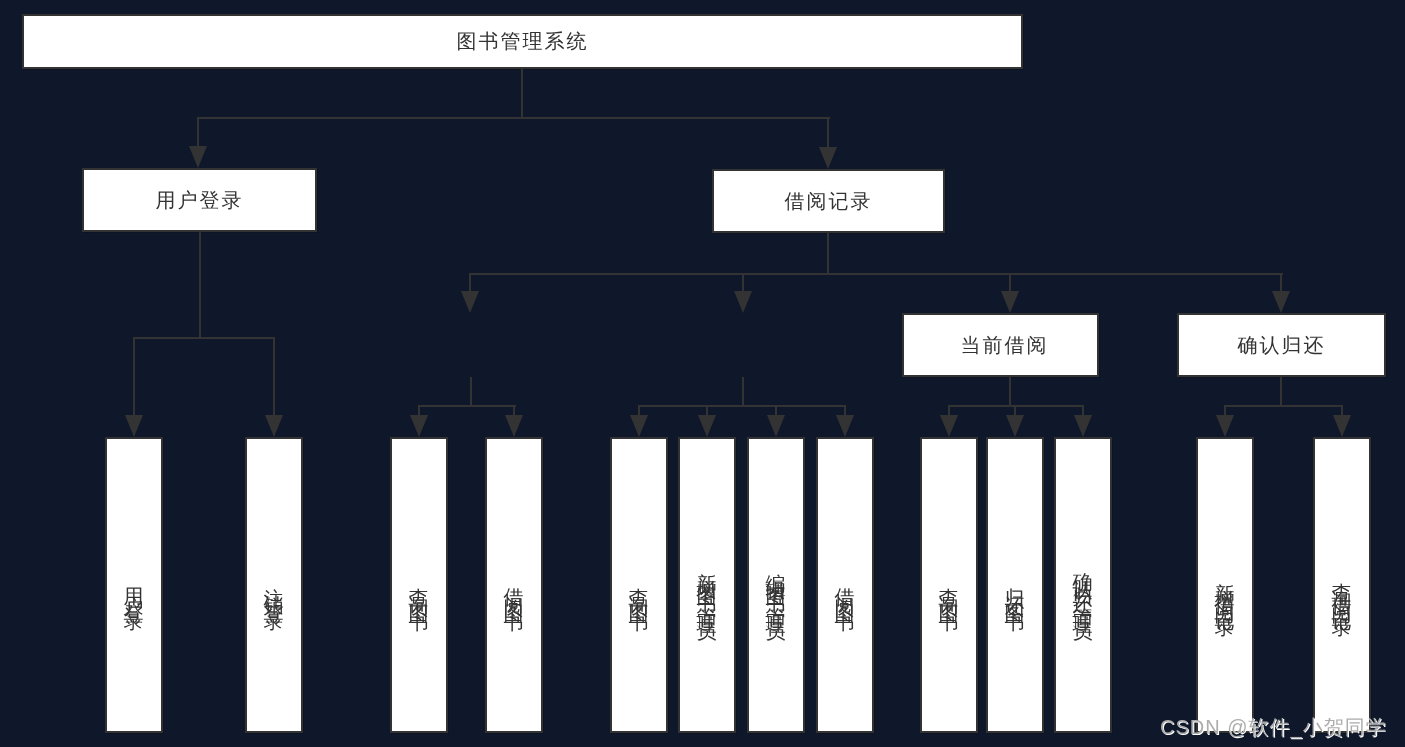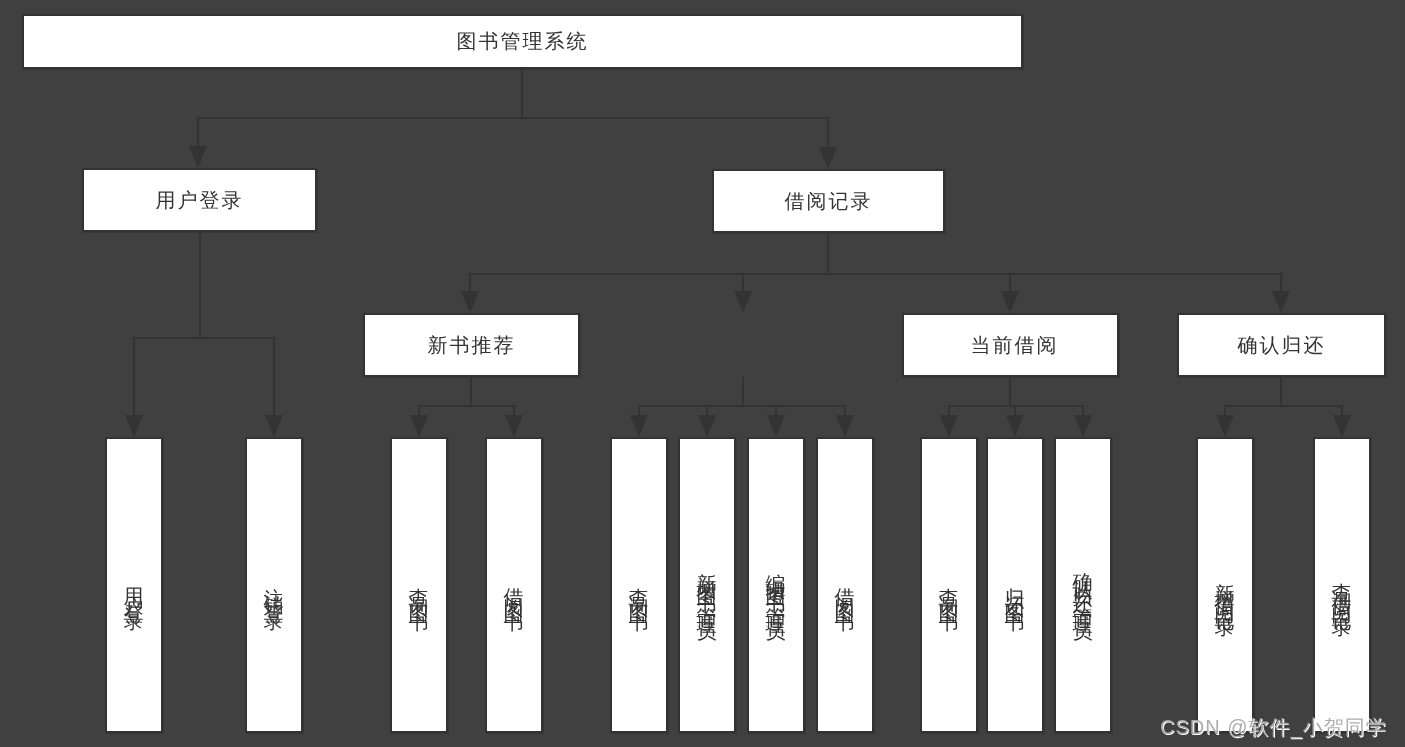--- a/index.html
+++ b/index.html
@@ -1,17 +1,17 @@
 <!DOCTYPE html>
 <html><head>
 <meta charset="utf-8">
 <style>
   html,body{margin:0;padding:0;background:#fff;}
   .stage{
-    position:relative;width:1405px;height:747px;background:#404040;
+    position:relative;width:1405px;height:747px;background:#0f172a;
     font-family:"Liberation Sans","DejaVu Sans",sans-serif;
     color:#333333;overflow:hidden;
   }
   .box{
     position:absolute;box-sizing:border-box;
     border:2px solid #333333;background:#ffffff;
     display:flex;align-items:center;justify-content:center;
     font-size:20px;color:#333333;letter-spacing:2px;
     box-shadow:1px 1px 0 rgba(0,0,0,0.15);
   }
@@ -41,22 +41,21 @@
 </head>
 <body>
 
 <div class="stage">
 
   <div class="box" style="left:22px;top:14px;width:1001px;height:55px;">图书管理系统</div>
 
   <div class="box" style="left:82px;top:168px;width:235px;height:64px;">用户登录</div>
   <div class="box" style="left:712px;top:169px;width:233px;height:64px;">借阅记录</div>
 
-  <div class="box" style="left:363px;top:313px;width:217px;height:64px;">新书推荐</div>
-  <div class="box" style="left:902px;top:313px;width:217px;height:64px;padding-left:8px;">当前借阅</div>
+  <div class="box" style="left:902px;top:313px;width:197px;height:64px;padding-left:8px;">当前借阅</div>
   <div class="box" style="left:1177px;top:313px;width:209px;height:64px;">确认归还</div>
 
   <div class="box vbox" style="left:105px;top:437px;width:58px;height:296px;">用户登录</div>
   <div class="box vbox" style="left:245px;top:437px;width:58px;height:296px;">注销登录</div>
 
   <div class="box vbox" style="left:390px;top:437px;width:58px;height:296px;">查询图书</div>
   <div class="box vbox" style="left:485px;top:437px;width:58px;height:296px;">借阅图书</div>
 
   <div class="box vbox" style="left:610px;top:437px;width:58px;height:296px;">查询图书</div>
   <div class="box vbox tight" style="left:678px;top:437px;width:58px;height:296px;">新增图书（管理员）</div>

